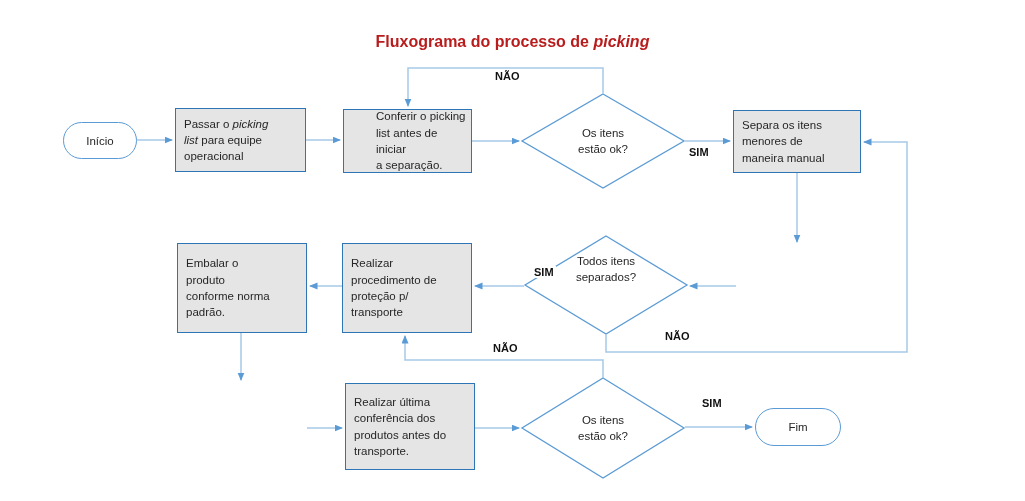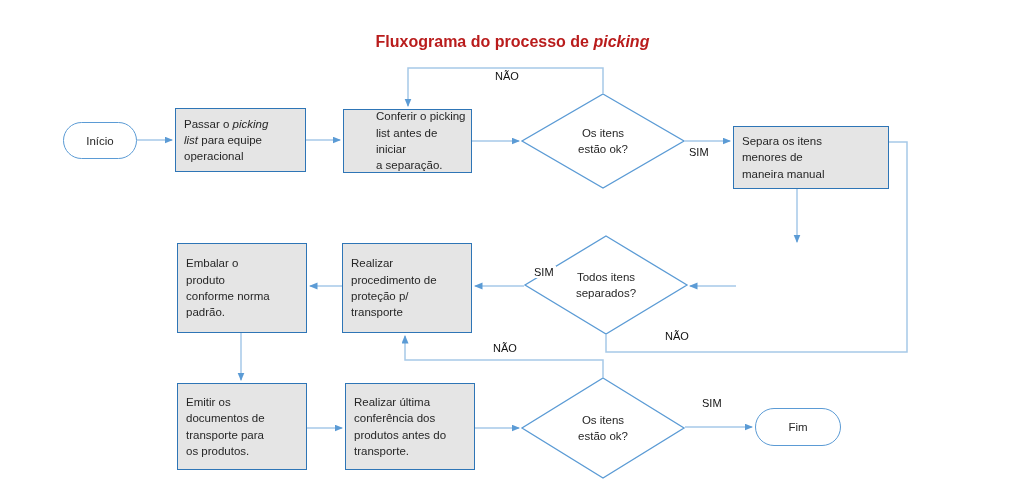--- a/index.html
+++ b/index.html
@@ -60,21 +60,21 @@
     text-align: center;
     font-size: 11.5px;
     line-height: 1.4;
     color: #262626;
     white-space: pre-line;
     pointer-events: none;
   }
   .elabel {
     position: absolute;
     font-size: 11px;
-    font-weight: normal;
+    font-weight: bold;
     color: #111111;
     background: #ffffff;
     padding: 0 2px;
   }
   .mixed { white-space: normal; }
   .mixed .it { font-style: italic; }
 </style>
 </head>
 <body>
 
@@ -124,60 +124,54 @@
   <div class="box mixed" style="left:175px; top:108px; width:131px; height:64px; padding-right:28px;">
     <span><span>Passar o </span><span class="it">picking list</span><span> para equipe operacional</span></span>
   </div>
 
   <div class="box" style="left:343px; top:109px; width:129px; height:64px;padding-left:32px;">
     <span>Conferir o picking
 list antes de iniciar
 a separação.</span>
   </div>
 
-  <div class="box" style="left:733px; top:126px; width:156px; height:63px;">
+  <div class="box" style="left:733px; top:110px; width:128px; height:63px;">
     <span>Separa os itens
 menores de
 maneira manual</span>
   </div>
 
 
   <div class="box" style="left:342px; top:243px; width:130px; height:90px;">
     <span>Realizar
 procedimento de
 proteção p/
 transporte</span>
   </div>
 
   <div class="box" style="left:177px; top:243px; width:130px; height:90px;">
     <span>Embalar o
 produto
 conforme norma
 padrão.</span>
   </div>
 
-  <div class="box" style="left:177px; top:383px; width:130px; height:87px;">
-    <span>Emitir os
-documentos de
-transporte para
-os produtos.</span>
-  </div>
 
   <div class="box" style="left:345px; top:383px; width:130px; height:87px;">
     <span>Realizar última
 conferência dos
 produtos antes do
 transporte.</span>
   </div>
 
   <div class="dlabel" style="left:543px; top:115px; width:120px; height:52px;">
     <span>Os itens
 estão ok?</span>
   </div>
-  <div class="dlabel" style="left:546px; top:259px; width:120px; height:52px;">
+  <div class="dlabel" style="left:546px; top:243px; width:120px; height:52px;">
     <span>Todos itens
 separados?</span>
   </div>
   <div class="dlabel" style="left:543px; top:402px; width:120px; height:52px;">
     <span>Os itens
 estão ok?</span>
   </div>
 
   <div class="elabel" style="left:493px; top:70px;">NÃO</div>
   <div class="elabel" style="left:687px; top:146px;">SIM</div>

